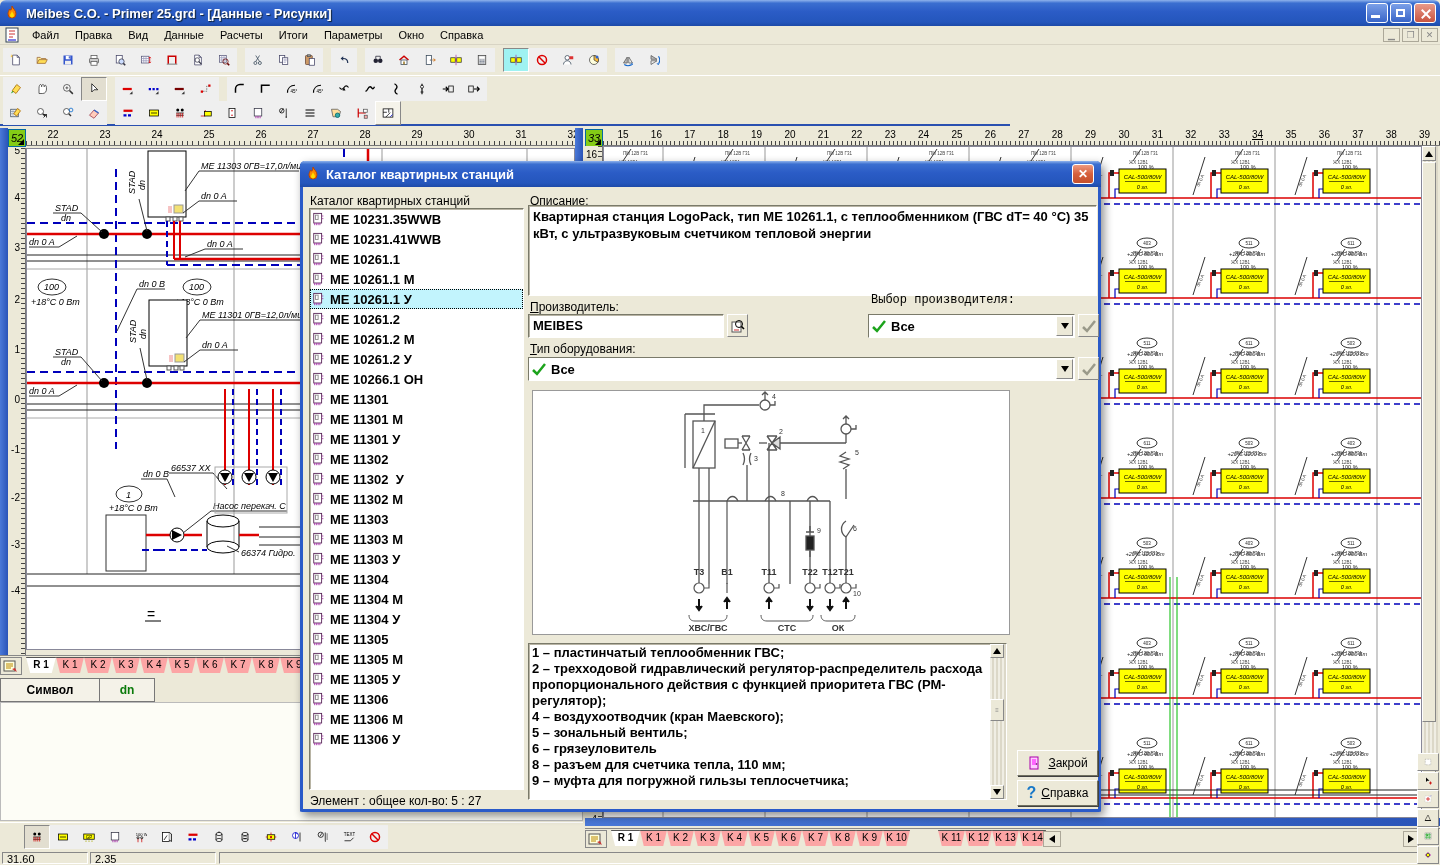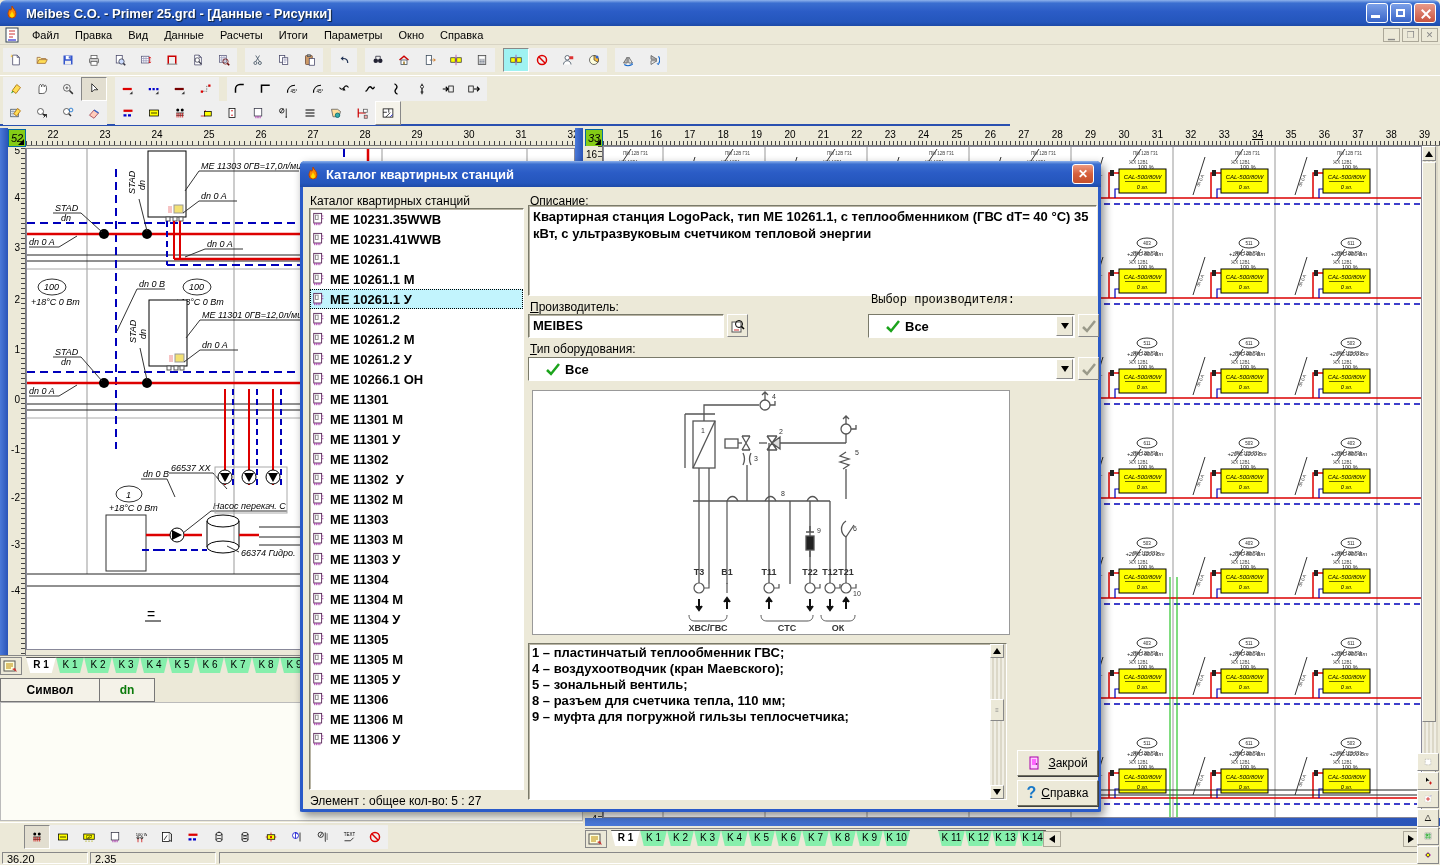--- a/index.html
+++ b/index.html
@@ -48,21 +48,21 @@
     #ece9d8;border-bottom:1px solid #777;overflow:hidden;}
   .hruler.fine{background:repeating-linear-gradient(90deg,#444 0 1px,transparent 1px 4.2px) left bottom/100% 4px no-repeat,#ece9d8;}
   .hruler span{position:absolute;top:0;font-size:10px;transform:translateX(-50%);}
   .vruler{position:absolute;background:
     repeating-linear-gradient(180deg,#444 0 1px,transparent 1px 5px) right top/4px 100% no-repeat,
     #ece9d8;border-right:1px solid #777;overflow:hidden;}
   .vruler span{position:absolute;right:5px;font-size:10px;}
   .canvas{position:absolute;background:#fff;border:1px solid #889;}
   
   .tabstrip{position:absolute;display:flex;align-items:flex-start;border-top:1px solid #888;background:#ece9d8;padding-top:1px;}
-  .tab{height:17px;padding:1px 0 0 0;text-align:center;font-size:10px;background:#86efac;
+  .tab{height:17px;padding:1px 0 0 0;text-align:center;font-size:10px;background:#fca5a5;
     clip-path:polygon(0 0,100% 0,86% 94%,14% 94%);border-top:1px solid #555;flex:0 0 auto;}
   .tab.active{background:#fff;font-weight:bold;}
   .tabicon{width:22px;height:18px;border:1px solid #888;background:#ece9d8;display:flex;align-items:center;justify-content:center;margin-right:4px;flex:0 0 auto;}
   .scrollarrow{position:absolute;border:1px solid #aca899;background:#ece9d8;display:flex;align-items:center;justify-content:center;}
   .tri-up{width:0;height:0;border-left:4px solid transparent;border-right:4px solid transparent;border-bottom:6px solid #000;}
   .tri-dn{width:0;height:0;border-left:4px solid transparent;border-right:4px solid transparent;border-top:6px solid #000;}
   .tri-lf{width:0;height:0;border-top:4px solid transparent;border-bottom:4px solid transparent;border-right:6px solid #000;}
   .tri-rt{width:0;height:0;border-top:4px solid transparent;border-bottom:4px solid transparent;border-left:6px solid #000;}
   
   .symcell{position:absolute;border:1px solid #777;background:#f4f2e8;font-weight:bold;text-align:center;font-size:12px;line-height:22px;}
@@ -79,21 +79,21 @@
   .dlg-x{position:absolute;right:4px;top:3px;width:22px;height:20px;border-radius:3px;border:1px solid #fff;
     background:linear-gradient(180deg,#ef9a80,#d6603c 50%,#c44f2c);color:#fff;font-weight:bold;
     text-align:center;line-height:18px;font-size:12px;}
   .lbl{position:absolute;font-size:12px;}
   .sunken{position:absolute;background:#fff;border:1px solid;border-color:#7a7a6a #fff #fff #7a7a6a;box-shadow:inset 1px 1px 0 #b8b4a4;}
   .listbox{overflow:hidden;}
   .litem{height:20px;display:flex;align-items:center;padding-left:2px;font-size:13px;font-weight:bold;white-space:pre;}
   .litem.sel{background:#c2f4fd;outline:1px dotted #000;outline-offset:-1px;}
   .litem svg{width:14px;height:15px;margin-right:4px;flex:0 0 auto;}
   .combo{position:absolute;background:#fff;border:1px solid;border-color:#7a7a6a #fff #fff #7a7a6a;
-    display:flex;align-items:center;padding-left:16px;font-size:13px;font-weight:bold;}
+    display:flex;align-items:center;padding-left:2px;font-size:13px;font-weight:bold;}
   .combo .cbtn{position:absolute;right:1px;top:1px;bottom:1px;width:17px;background:#ece9d8;
     border:1px solid;border-color:#fff #888 #888 #fff;display:flex;align-items:center;justify-content:center;}
   .okbtn{position:absolute;width:21px;height:23px;background:#ece9d8;border:1px solid;border-color:#fff #888 #888 #fff;
     display:flex;align-items:center;justify-content:center;}
   .notes{font-size:13px;font-weight:bold;line-height:16px;padding:1px 3px;overflow:hidden;}
   .vscroll{position:absolute;width:16px;background:repeating-linear-gradient(90deg,#f0eee4 0 2px,#dcd8c8 2px 4px);}
   .sthumb{position:absolute;left:0;width:14px;border:1px solid;border-color:#fff #888 #888 #fff;background:#ece9d8;}
   .dlgbtn{position:absolute;width:81px;height:26px;background:#ece9d8;border:1px solid;border-color:#fff #707060 #707060 #fff;
     box-shadow:1px 1px 0 #404040;display:flex;align-items:center;justify-content:center;gap:5px;font-size:12px;}
   u{text-decoration:underline;}
@@ -819,21 +819,21 @@
       </button>
       <button class="tb-btn" style="">
         <svg class="icon16" viewBox="0 0 16 16">
           <circle cx="8" cy="8" r="6" fill="none" stroke="#d00" stroke-width="2"></circle>
           <path d="M3.7 3.7L12.3 12.3" stroke="#d00" stroke-width="2"></path>
         </svg>
       </button>
     </div>
 
   <div class="abs statusbar">
-    <div class="statseg" style="left:2px;width:86px;">36.20</div>
+    <div class="statseg" style="left:2px;width:86px;">31.60</div>
     <div class="statseg" style="left:90px;width:126px;">2.35</div>
     <div class="statseg" style="left:219px;width:1218px;"></div>
   </div>
 
   <div class="abs panel" style="left:585px;top:128px;width:855px;height:722px;">
     <div class="corner" style="left:0;top:1px;width:18px;height:18px;"><span>33</span><span class="tri"></span></div>
     <div class="hruler fine" id="rhr" style="left:18px;top:1px;width:837px;height:17px;">
         <span style="left: 20px;">15</span>
         <span style="left: 53.4px;">16</span>
         <span style="left: 86.8px;">17</span>
@@ -2306,22 +2306,24 @@
           <text x="320" y="140">6</text>
           <text x="248" y="105">8</text>
           <text x="284" y="142">9</text>
           <text x="320" y="205">10</text>
         </g>
       </svg>
     </div>
 
     <div class="sunken notes" id="dlgnotes" style="left:225px;top:482px;width:479px;height:157px;">
         <div>1 – пластинчатый теплообменник ГВС;</div>
+        <div>2 – трехходовой гидравлический регулятор-распределитель расхода пропорционального действия с функцией приоритета ГВС (РМ-регулятор);</div>
         <div>4 – воздухоотводчик (кран Маевского);</div>
         <div>5 – зональный вентиль;</div>
+        <div>6 – грязеуловитель</div>
         <div>8 – разъем для счетчика тепла, 110 мм;</div>
         <div>9 – муфта для погружной гильзы теплосчетчика;</div>
       </div>
     <div class="vscroll" style="left:687px;top:483px;height:155px;">
       <div class="sthumb" style="top:0;height:14px;display:flex;align-items:center;justify-content:center;">
           <span class="tri-up"></span>
         </div>
       <div class="sthumb" style="top:55px;height:22px;display:flex;align-items:center;justify-content:center;font-size:6px;color:#888;">≡</div>
       <div class="sthumb" style="top:141px;height:14px;display:flex;align-items:center;justify-content:center;">
           <span class="tri-dn"></span>

